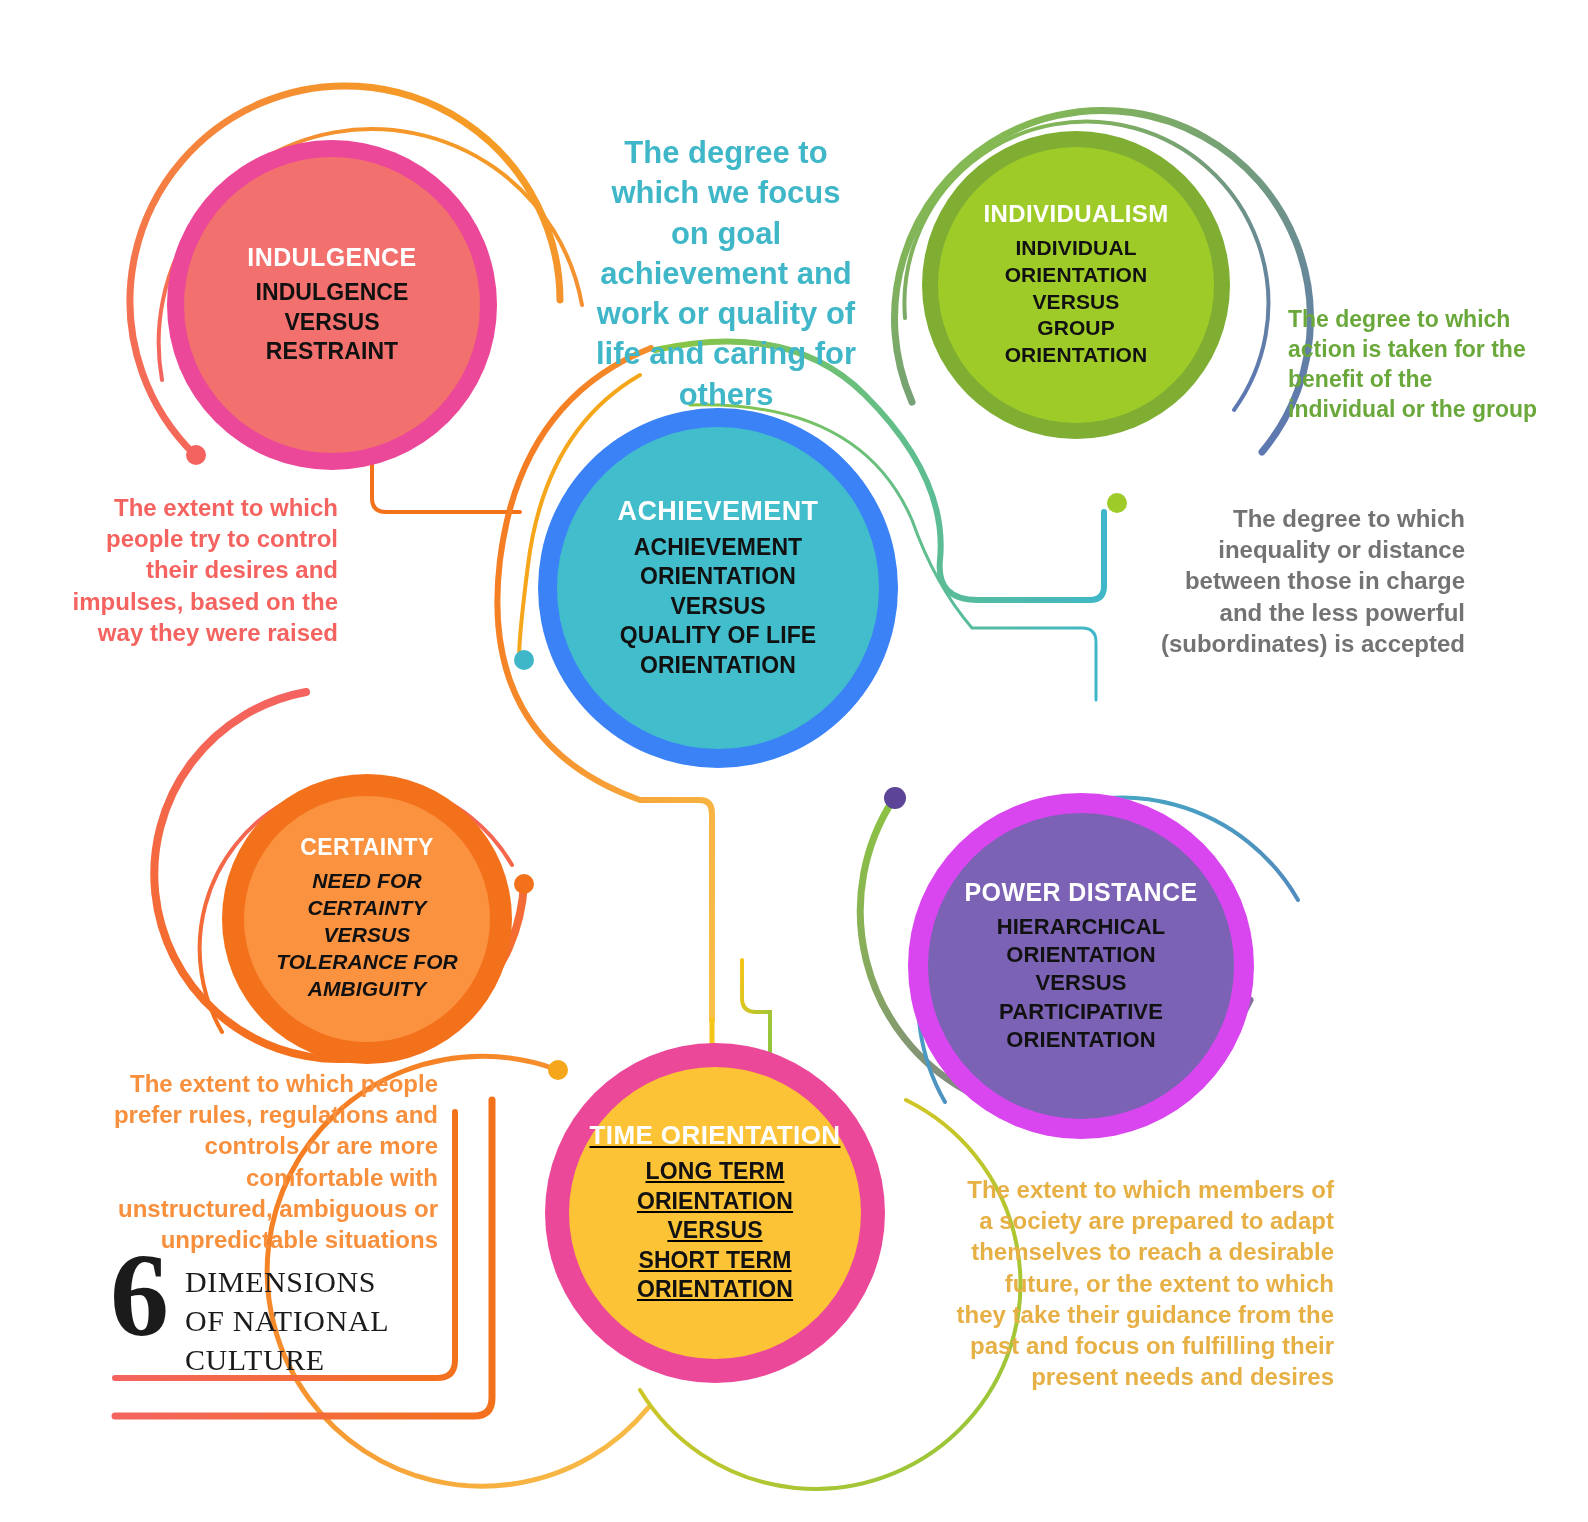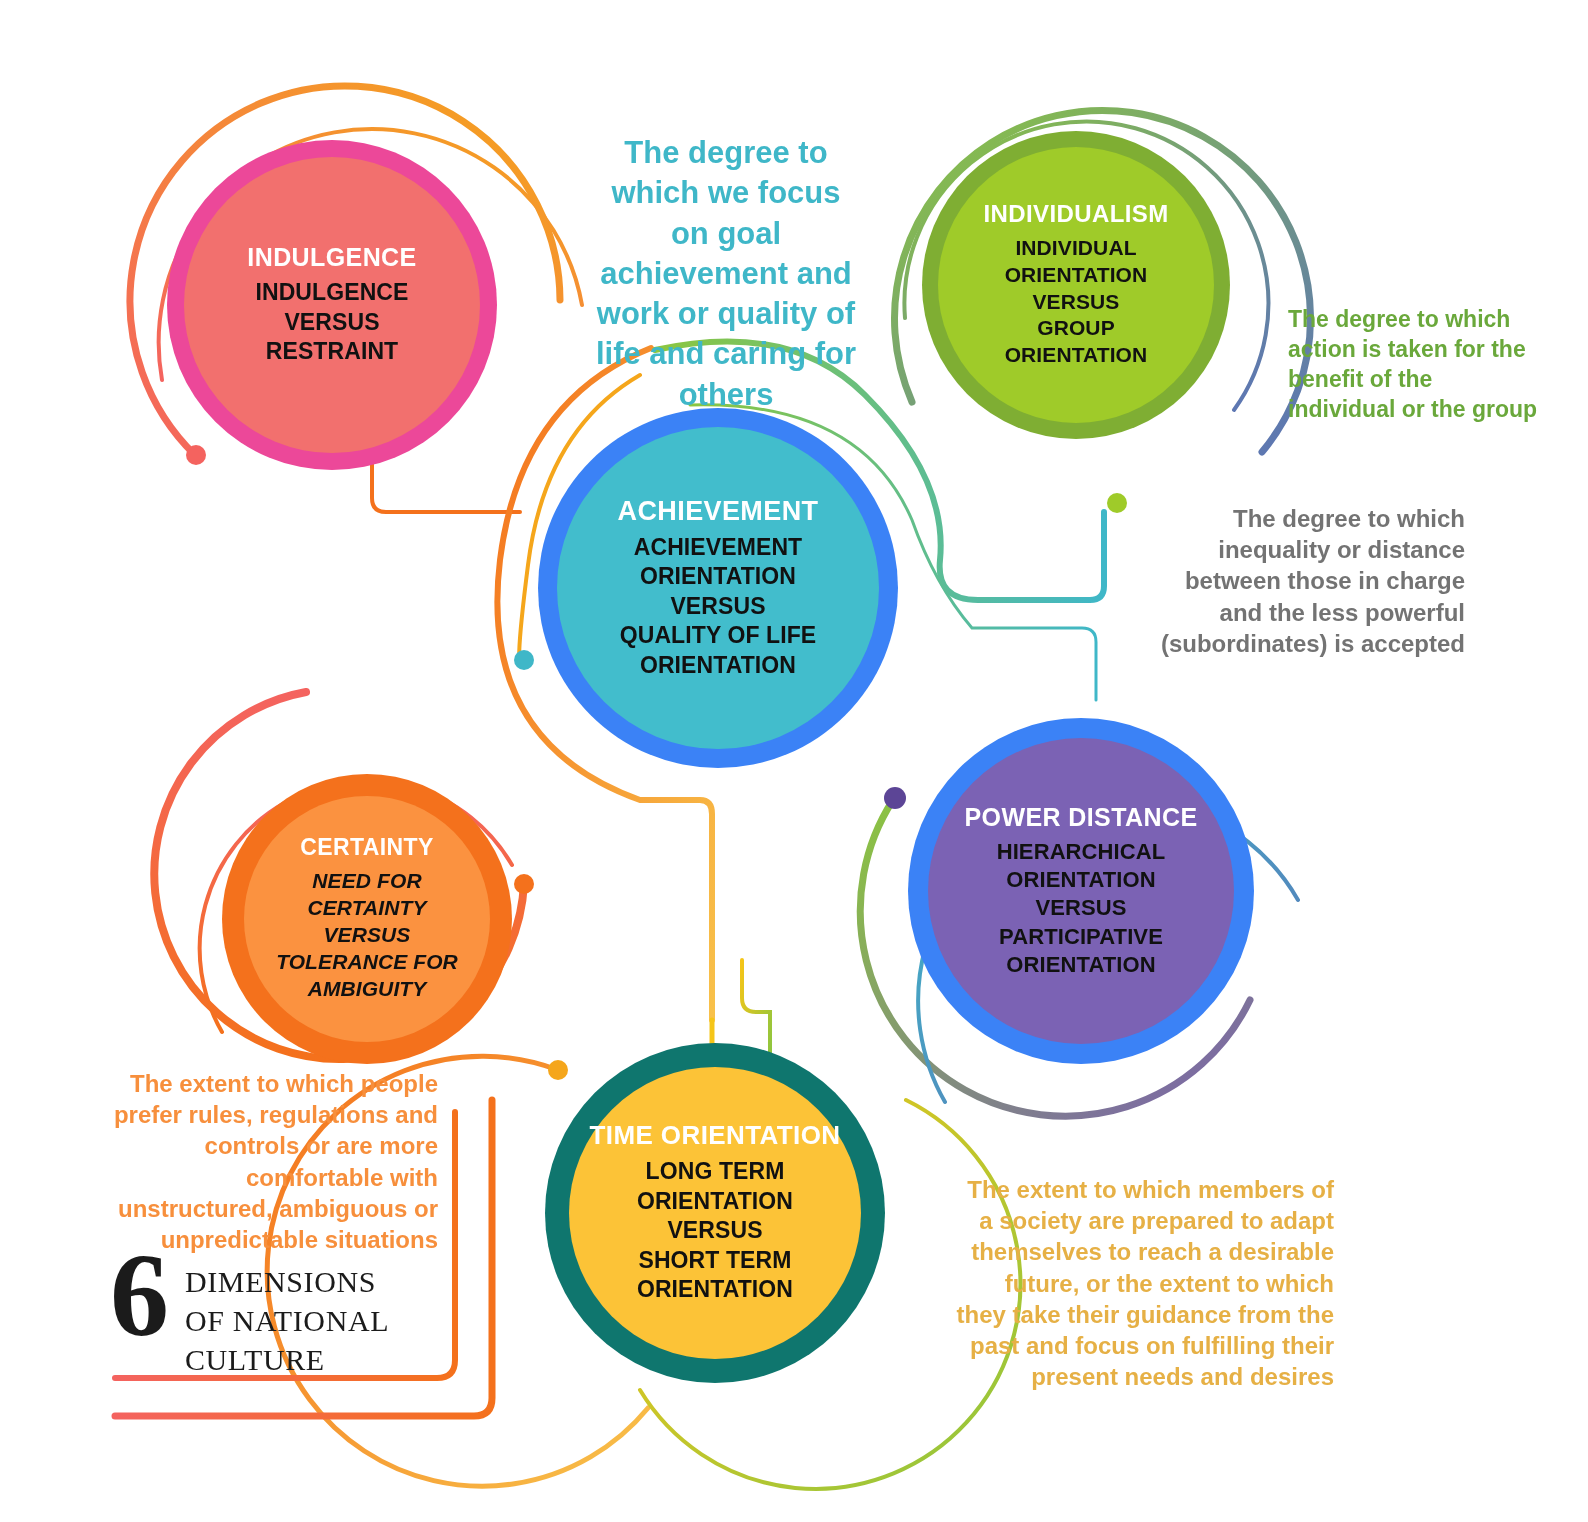--- a/index.html
+++ b/index.html
@@ -37,27 +37,27 @@
   #b-achievement .title{font-size:27px;}
   #b-achievement .sub{font-size:23px;}
 
   
   #b-certainty{left:222px;top:774px;width:290px;height:290px;background:#f4711c;}
   #b-certainty .inner{left:22px;top:22px;width:246px;height:246px;background:#fb9240;}
   #b-certainty .title{font-size:23px;}
   #b-certainty .sub{font-size:21px;font-style:italic;}
 
   
-  #b-power{left:908px;top:718px;width:346px;height:346px;background:#3b82f6;}
+  #b-power{left:908px;top:793px;width:346px;height:346px;background:#d946ef;}
   #b-power .inner{left:20px;top:20px;width:306px;height:306px;background:#7b62b4;}
   #b-power .title{font-size:25px;}
   #b-power .sub{font-size:22px;}
 
   
-  #b-time{left:545px;top:1043px;width:340px;height:340px;background:#0f766e;}
+  #b-time{left:545px;top:1043px;width:340px;height:340px;background:#ec4899;text-decoration:underline;}
   #b-time .inner{left:24px;top:24px;width:292px;height:292px;background:#fcc337;}
   #b-time .title{font-size:26px;}
   #b-time .sub{font-size:23px;}
 
   
   .desc{position:absolute;line-height:1.30;font-weight:600;z-index:4;}
 
   #d-achievement{left:592px;top:133px;width:268px;font-size:31px;color:#3fb7c8;
                  text-align:center;}
   #d-individualism{left:1288px;top:305px;width:258px;font-size:23px;color:#6aa83b;
@@ -230,20 +230,21 @@
       <div class="sub" style="white-space:pre-line">LONG TERM
 ORIENTATION
 VERSUS
 SHORT TERM
 ORIENTATION</div>
     </div>
   </div>
 
   <div class="desc" id="d-achievement">The degree to which we focus on goal achievement and work or quality of life and caring for others</div>
   <div class="desc" id="d-individualism">The degree to which action is taken for the benefit of the individual or the group</div>
+  <div class="desc" id="d-indulgence">The extent to which people try to control their desires and impulses, based on the way they were raised</div>
   <div class="desc" id="d-power">The degree to which inequality or distance between those in charge and the less powerful (subordinates) is accepted</div>
   <div class="desc" id="d-certainty">The extent to which people prefer rules, regulations and controls or are more comfortable with unstructured, ambiguous or unpredictable situations</div>
   <div class="desc" id="d-time">The extent to which members of a society are prepared to adapt themselves to reach a desirable future, or the extent to which they take their guidance from the past and focus on fulfilling their present needs and desires</div>
 
   <div id="headline">
     <div class="six">6</div>
     <div class="words">
       <div>DIMENSIONS</div>
       <div>OF NATIONAL</div>
       <div>CULTURE</div>

